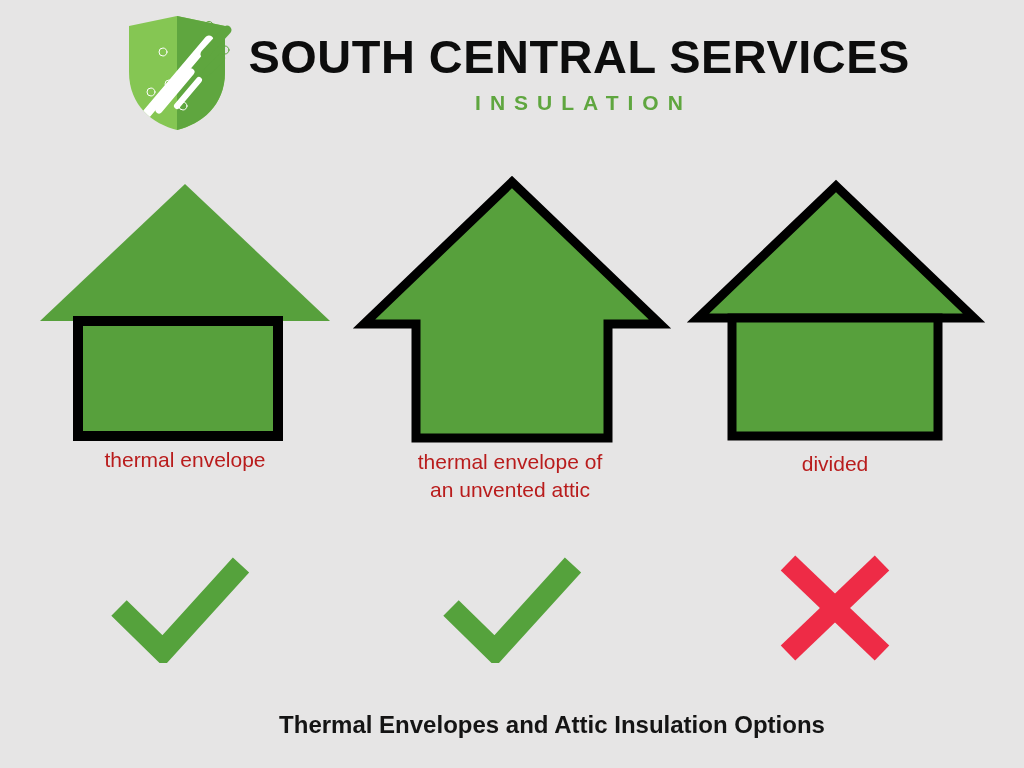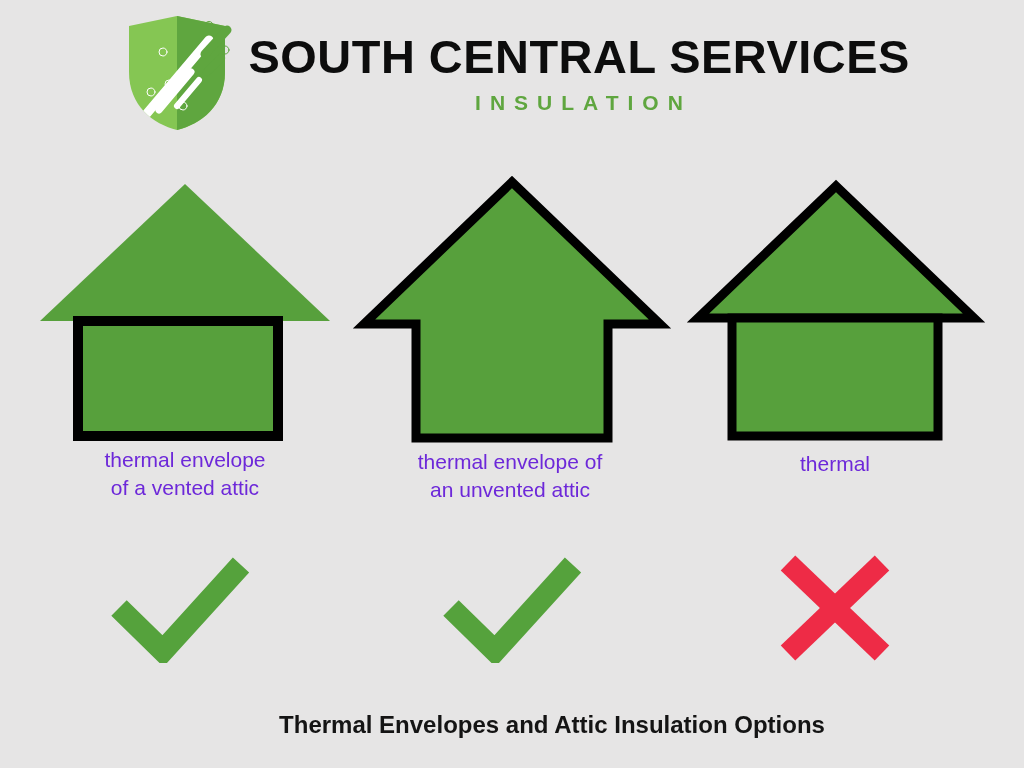--- a/index.html
+++ b/index.html
@@ -98,21 +98,21 @@
     width: 1024px;
     height: 80px;
   }
   .caption {
     position: absolute;
     top: 0;
     text-align: center;
     font-family: "Liberation Sans", sans-serif;
     font-size: 21px;
     line-height: 28px;
-    color: #6d28d9;
+    color: #b91c1c;
   }
   .caption.c1 { left: 30px;  width: 310px; }
   .caption.c2 { left: 355px; width: 310px; top: 2px; }
   .caption.c3 { left: 680px; width: 310px; top: 4px; }
 
   
   .verdicts-row {
     position: absolute;
     left: 0;
     top: 540px;
@@ -215,28 +215,27 @@
         <polygon points="160,10 298,142 22,142" fill="#57A03C" stroke="#000000" stroke-width="9" stroke-linejoin="miter"></polygon>
 
         <rect x="56" y="142" width="206" height="118" fill="#57A03C" stroke="#000000" stroke-width="9"></rect>
       </svg>
     </div>
   </div>
 
   <div class="captions-row">
     <div class="caption c1">
       <div>thermal envelope</div>
-      <div>of a vented attic</div>
     </div>
     <div class="caption c2">
       <div>thermal envelope of</div>
       <div>an unvented attic</div>
     </div>
     <div class="caption c3">
-      <div>thermal</div>
+      <div>divided</div>
     </div>
   </div>
 
   <div class="verdicts-row">
 
     <div class="verdict v1">
       <svg width="150" height="110" viewBox="0 0 150 110" aria-hidden="true">
         <polyline points="14,55 58,98 136,12" fill="none" stroke="#55A23C" stroke-width="22" stroke-linecap="butt" stroke-linejoin="miter"></polyline>
       </svg>
     </div>

